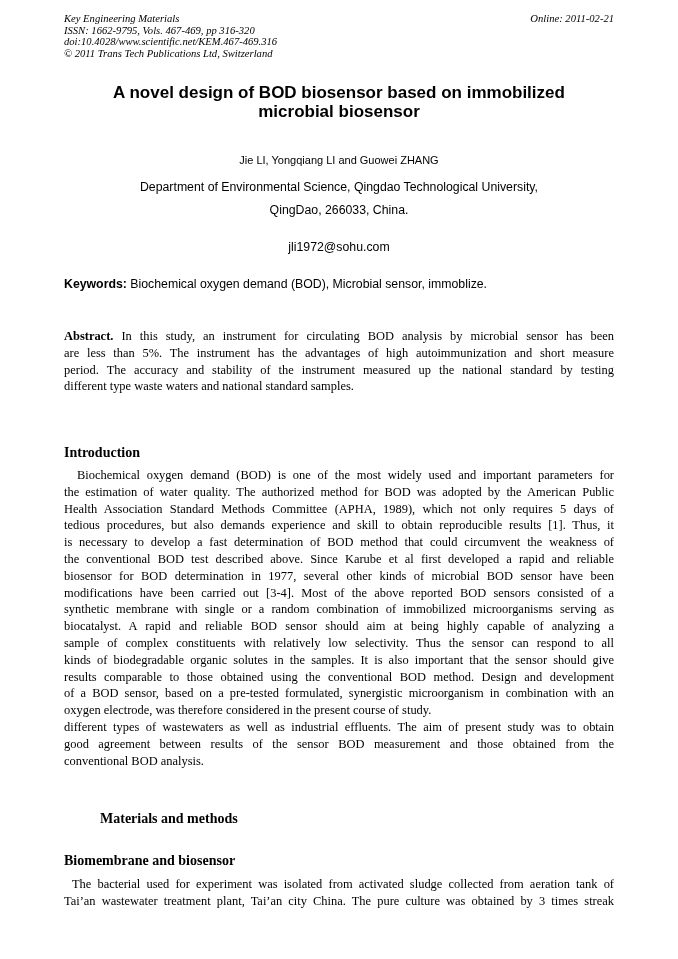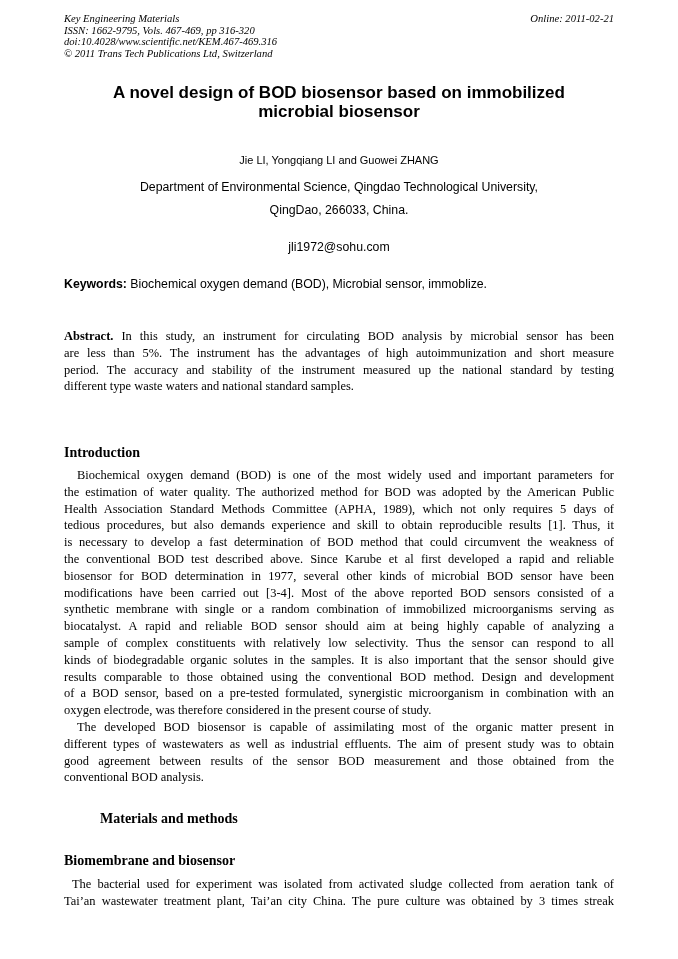--- a/index.html
+++ b/index.html
@@ -67,21 +67,20 @@
   <span class="line">the conventional BOD test described above. Since Karube et al first developed a rapid and reliable</span>
   <span class="line">biosensor for BOD determination in 1977, several other kinds of microbial BOD sensor have been</span>
   <span class="line">modifications have been carried out [3-4]. Most of the above reported BOD sensors consisted of a</span>
   <span class="line">synthetic membrane with single or a random combination of immobilized microorganisms serving as</span>
   <span class="line">biocatalyst. A rapid and reliable BOD sensor should aim at being highly capable of analyzing a</span>
   <span class="line">sample of complex constituents with relatively low selectivity. Thus the sensor can respond to all</span>
   <span class="line">kinds of biodegradable organic solutes in the samples. It is also important that the sensor should give</span>
   <span class="line">results comparable to those obtained using the conventional BOD method. Design and development</span>
   <span class="line">of a BOD sensor, based on a pre-tested formulated, synergistic microorganism in combination with an</span>
   <span class="line last">oxygen electrode, was therefore considered in the present course of study.</span>
-  <span class="line indent">The developed BOD biosensor is capable of assimilating most of the organic matter present in</span>
   <span class="line">different types of wastewaters as well as industrial effluents. The aim of present study was to obtain</span>
   <span class="line">good agreement between results of the sensor BOD measurement and those obtained from the</span>
   <span class="line last">conventional BOD analysis.</span>
 </div>
 
 <div class="heading serif" style="top: 811px; margin-left: 36px;">Materials and methods</div>
 
 <div class="heading serif" style="top: 853px;">Biomembrane and biosensor</div>
 
 <div class="body-block serif" style="top: 876px;">

